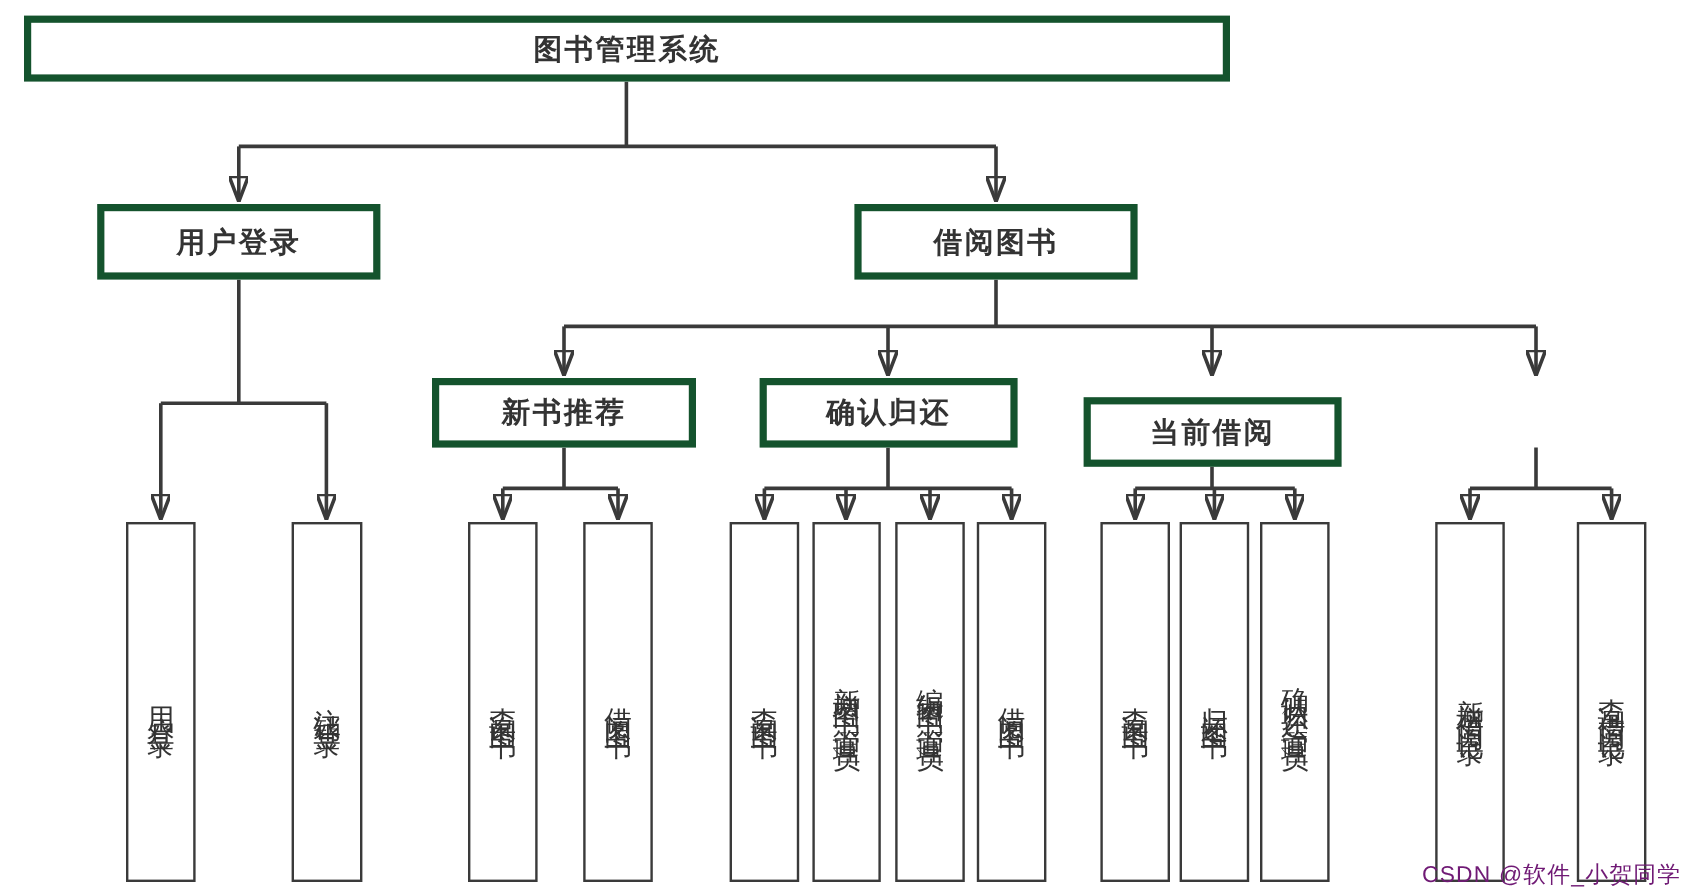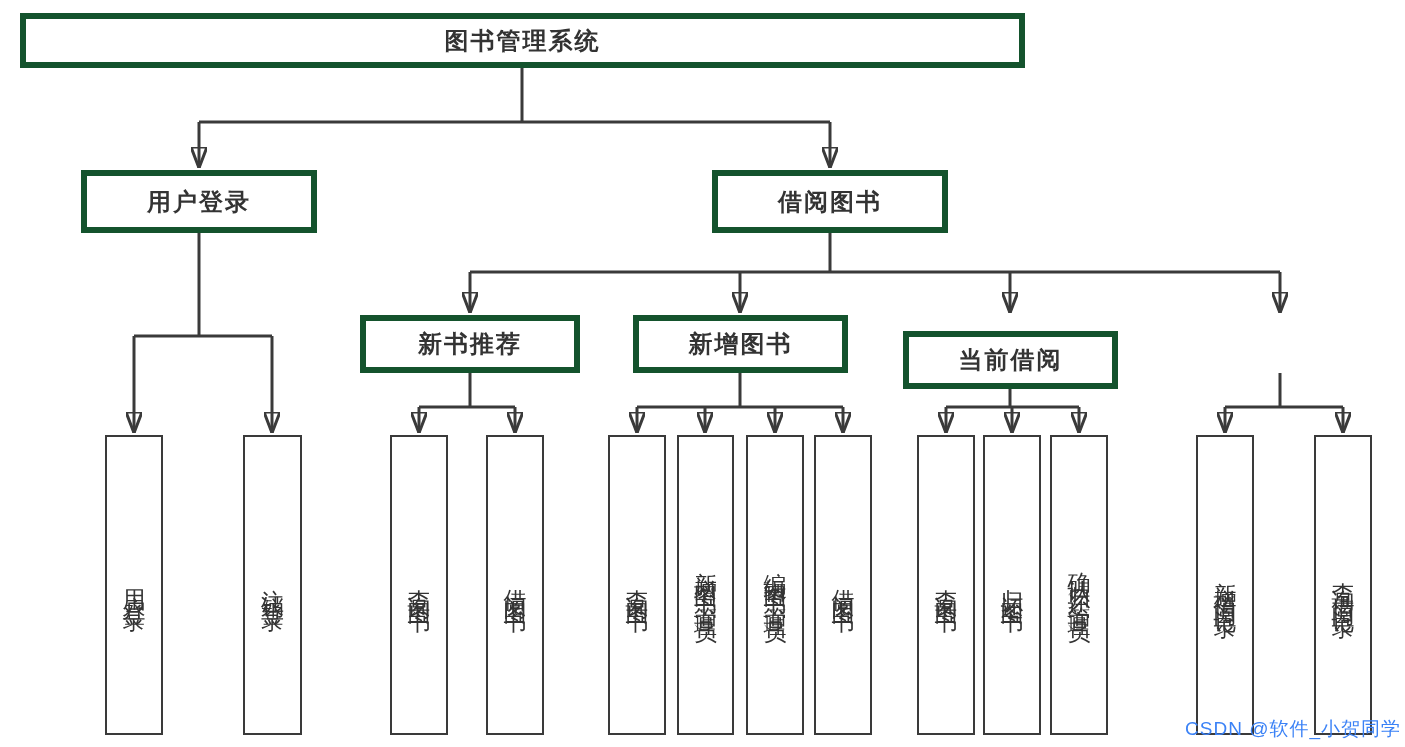--- a/index.html
+++ b/index.html
@@ -24,21 +24,21 @@
     display:flex;align-items:center;justify-content:center;
     top:435px;width:58px;height:300px;
   }
   .leaf span{
     writing-mode:vertical-rl;text-orientation:mixed;
     font-size:23px;line-height:1;letter-spacing:7px;
     color:#333333;
   }
   .watermark{
     position:absolute;right:4px;bottom:5px;z-index:10;
-    font-size:19px;letter-spacing:1px;color:#3b82f6;white-space:nowrap;
+    font-size:19px;letter-spacing:1px;color:#701a75;white-space:nowrap;
   }
 </style>
 </head>
 <body>
 
 <div class="canvas">
 
   <svg class="connectors" width="1405" height="747" viewBox="0 0 1405 747" xmlns="http://www.w3.org/2000/svg">
     <defs>
       <marker id="arrow" markerUnits="userSpaceOnUse" markerWidth="21" markerHeight="16" refX="21" refY="8" orient="auto">
@@ -93,21 +93,21 @@
       <line x1="1343" y1="407" x2="1343" y2="433" marker-end="url(#arrow)"></line>
     </g>
   </svg>
 
   <div class="box" style="left:20px;top:13px;width:1005px;height:55px;">图书管理系统</div>
 
   <div class="box" style="left:81px;top:170px;width:236px;height:63px;">用户登录</div>
   <div class="box" style="left:712px;top:170px;width:236px;height:63px;">借阅图书</div>
 
   <div class="box" style="left:360px;top:315px;width:220px;height:58px;">新书推荐</div>
-  <div class="box" style="left:633px;top:315px;width:215px;height:58px;">新增图书</div>
+  <div class="box" style="left:633px;top:315px;width:215px;height:58px;">确认归还</div>
   <div class="box" style="left:903px;top:315px;width:215px;height:58px;margin-top:16px;">当前借阅</div>
 
   <div class="leaf" style="left:105px;">
     <span>用户登录</span>
   </div>
   <div class="leaf" style="left:243px;width:59px;">
     <span>注销登录</span>
   </div>
 
   <div class="leaf" style="left:390px;">

